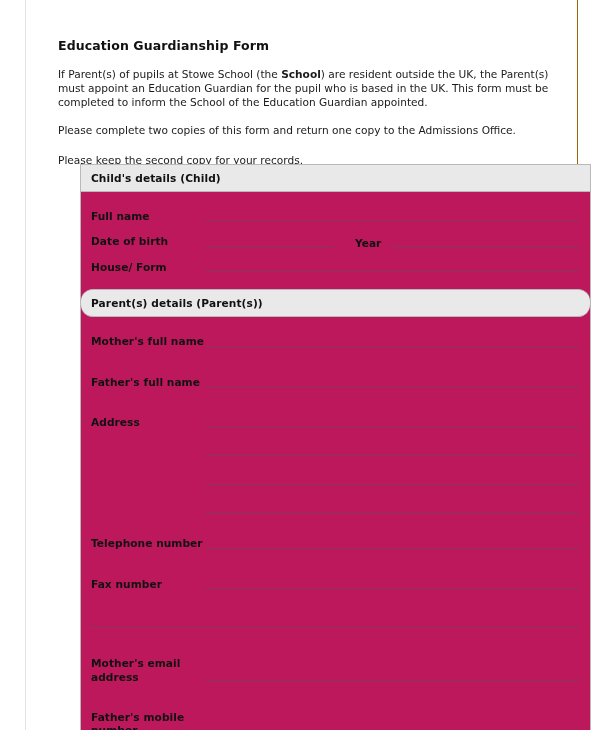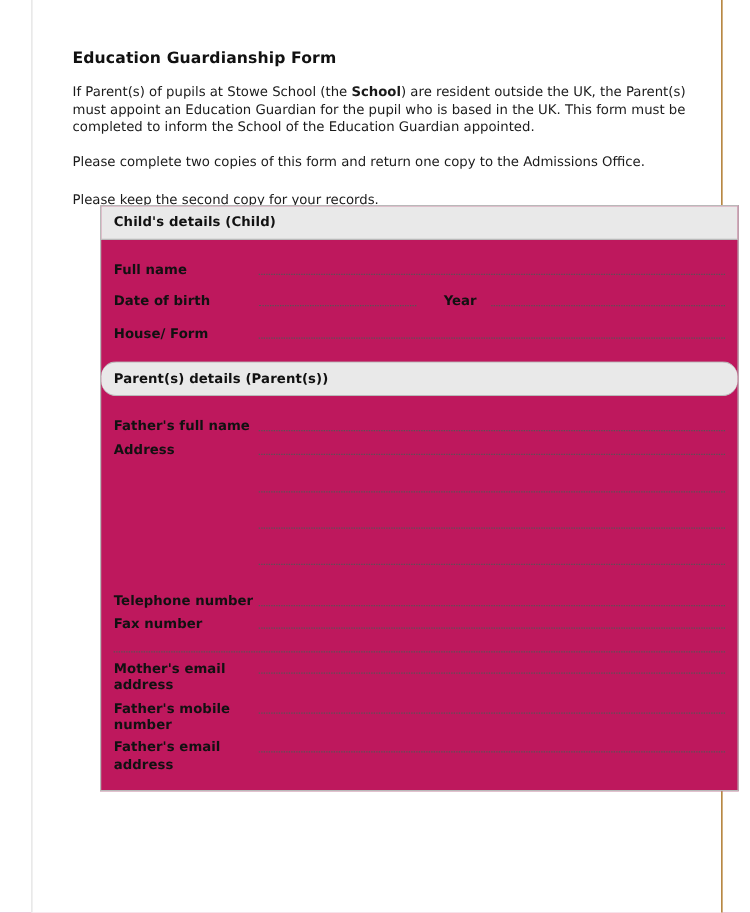--- a/index.html
+++ b/index.html
@@ -75,21 +75,21 @@
     border-top: 1px solid #b9b9b9;
     border-radius: 12px;
   }
 
   .section-body {
     padding: 0 0 0 0;
   }
 
   .row {
     display: flex;
-    align-items: flex-start;
+    align-items: flex-end;
     padding: 0 10px 0 10px;
     box-sizing: border-box;
   }
 
   .row-label {
     width: 116px;
     flex: 0 0 116px;
     font-size: 10.6px;
     font-weight: bold;
     line-height: 13.4px;
@@ -126,21 +126,21 @@
     padding-left: 22px;
     padding-bottom: 1px;
     box-sizing: border-box;
   }
 
   .spacer-top { height: 18px; }
   .spacer-mid { height: 14px; }
   .spacer-gap { height: 20px; }
   .spacer-bottom { height: 12px; }
   .row + .row { margin-top: 11px; }
-  .row.tight + .row.tight { margin-top: 4px; }
+  .row.tight + .row.tight { margin-top: 26px; }
 
   .addr-extra {
     display: flex;
     padding: 0 10px 0 10px;
     box-sizing: border-box;
     margin-top: 16px;
   }
   .addr-extra .pad {
     width: 116px;
     flex: 0 0 116px;
@@ -187,20 +187,24 @@
       </div>
 
       <div class="spacer-mid"></div>
     </div>
 
     <div class="section-head with-top">Parent(s) details (Parent(s))</div>
 
     <div class="section-body">
       <div class="spacer-top"></div>
 
+      <div class="row tight">
+        <div class="row-label">Mother's full name</div>
+        <div class="dots"></div>
+      </div>
 
       <div class="row tight">
         <div class="row-label">Father's full name</div>
         <div class="dots"></div>
       </div>
 
       <div class="row tight">
         <div class="row-label">Address</div>
         <div class="dots"></div>
       </div>

